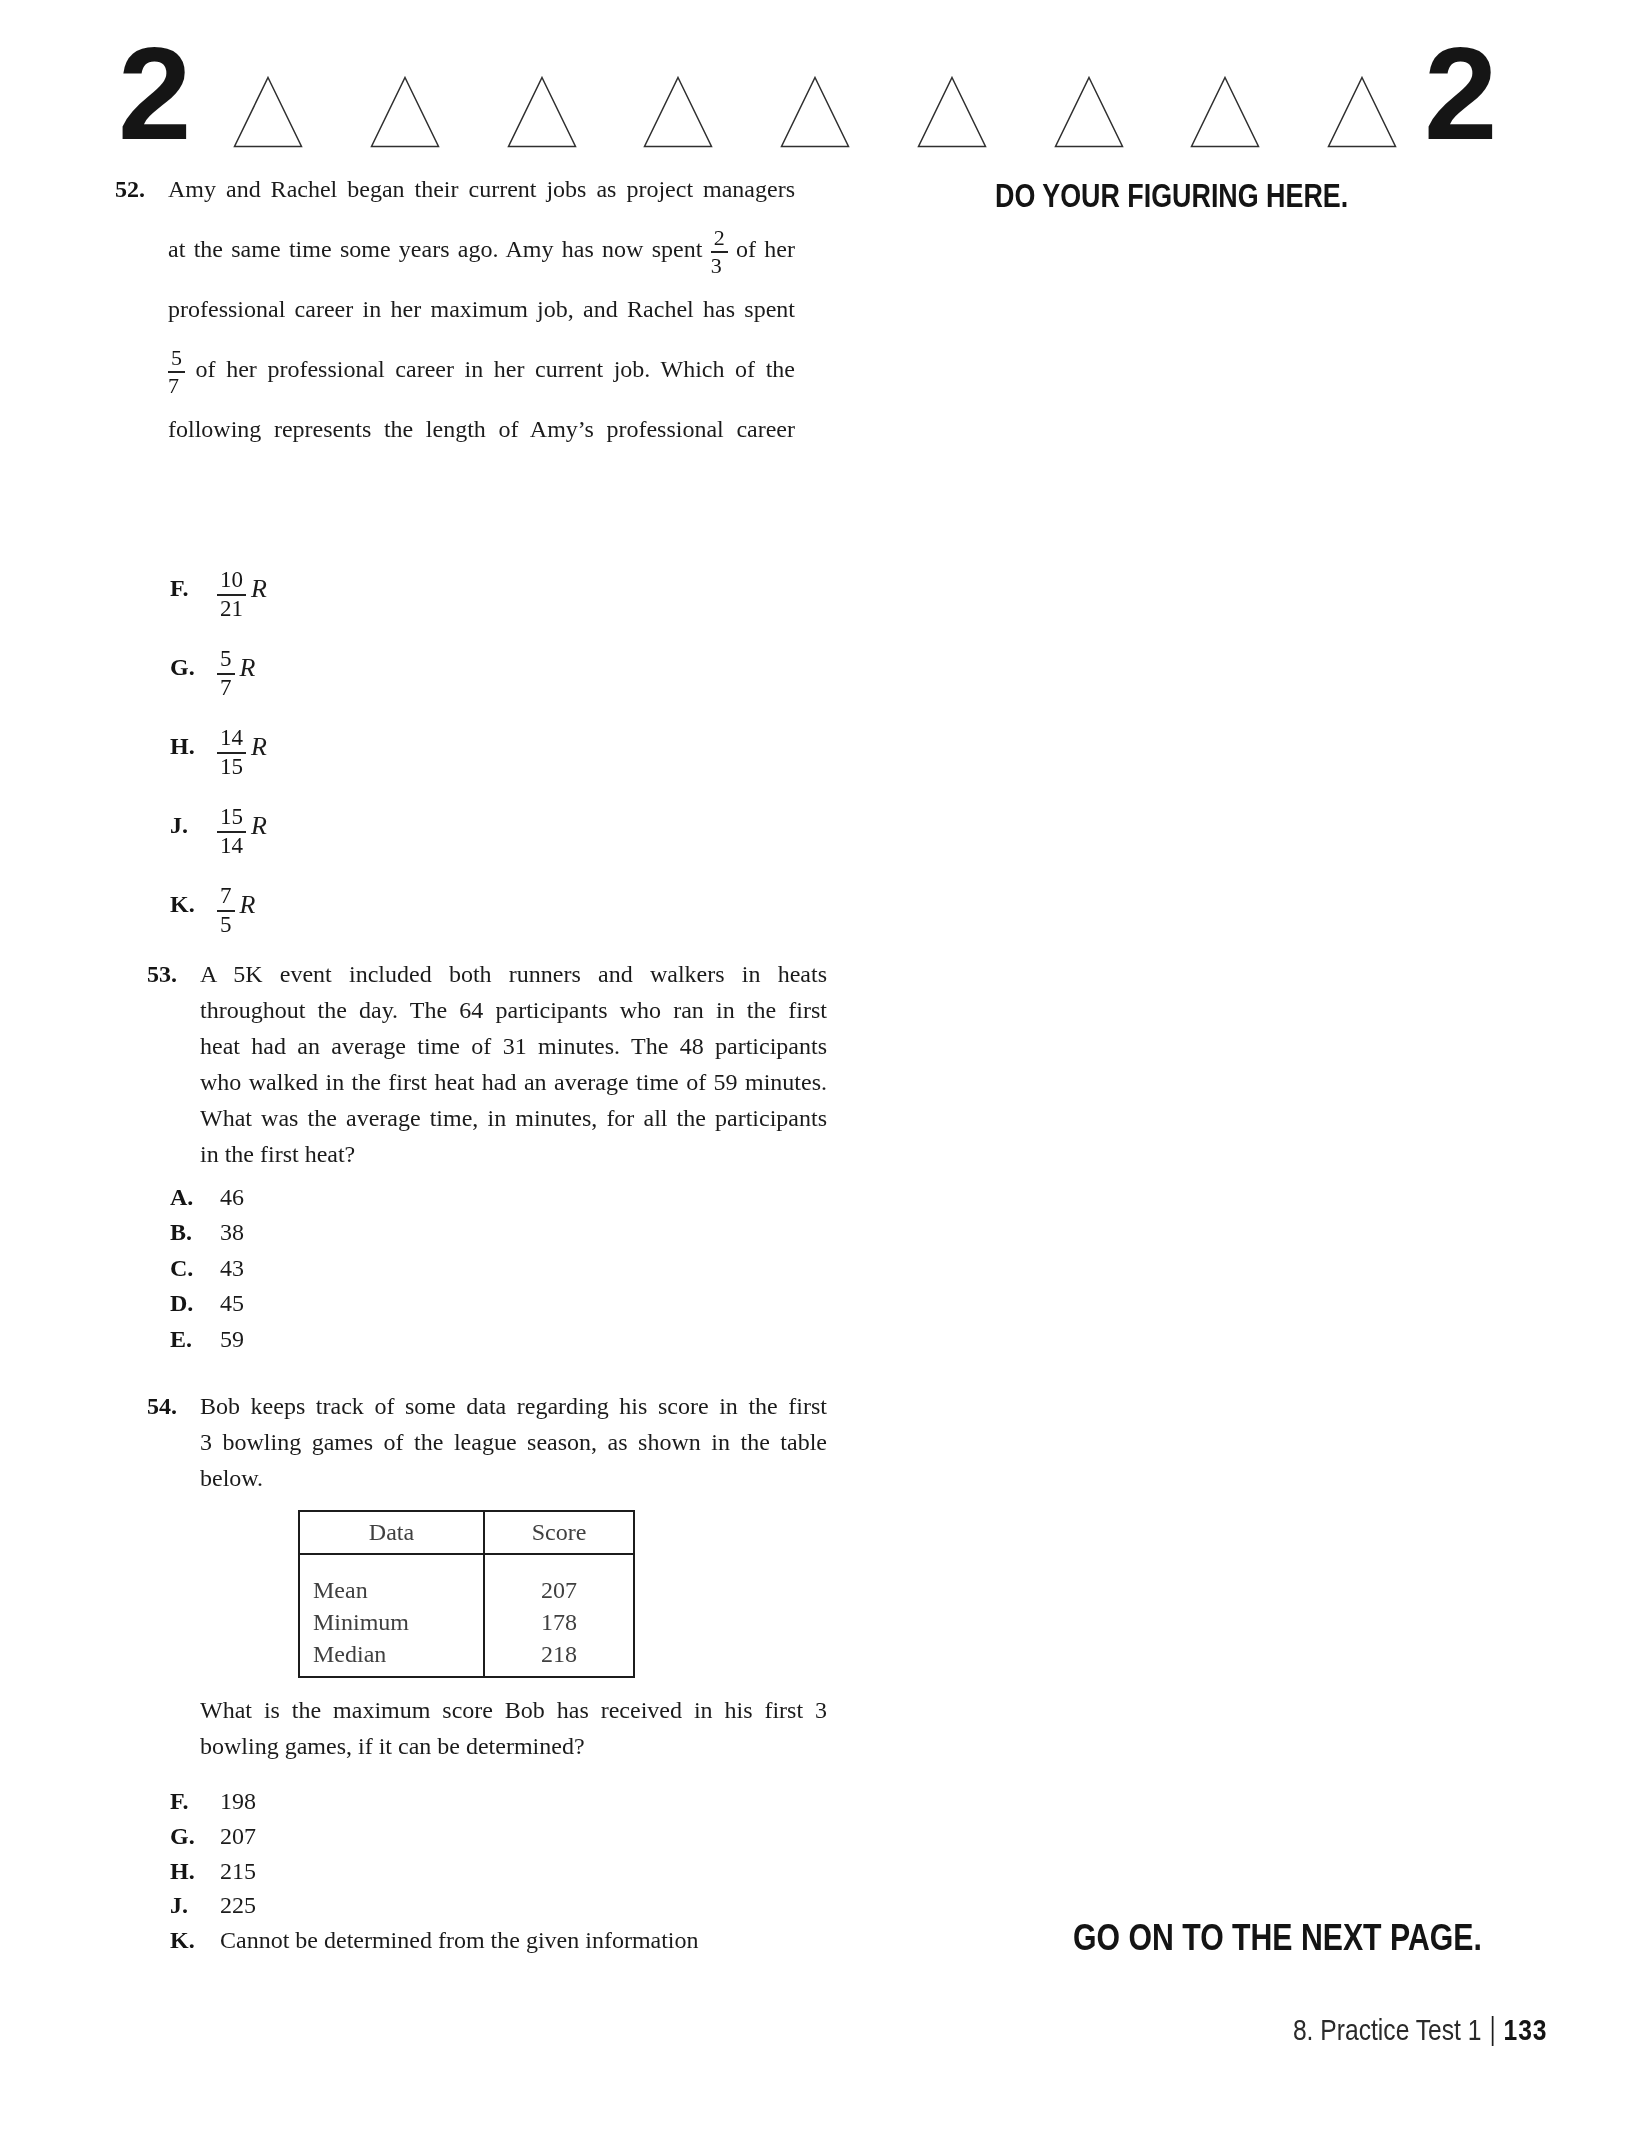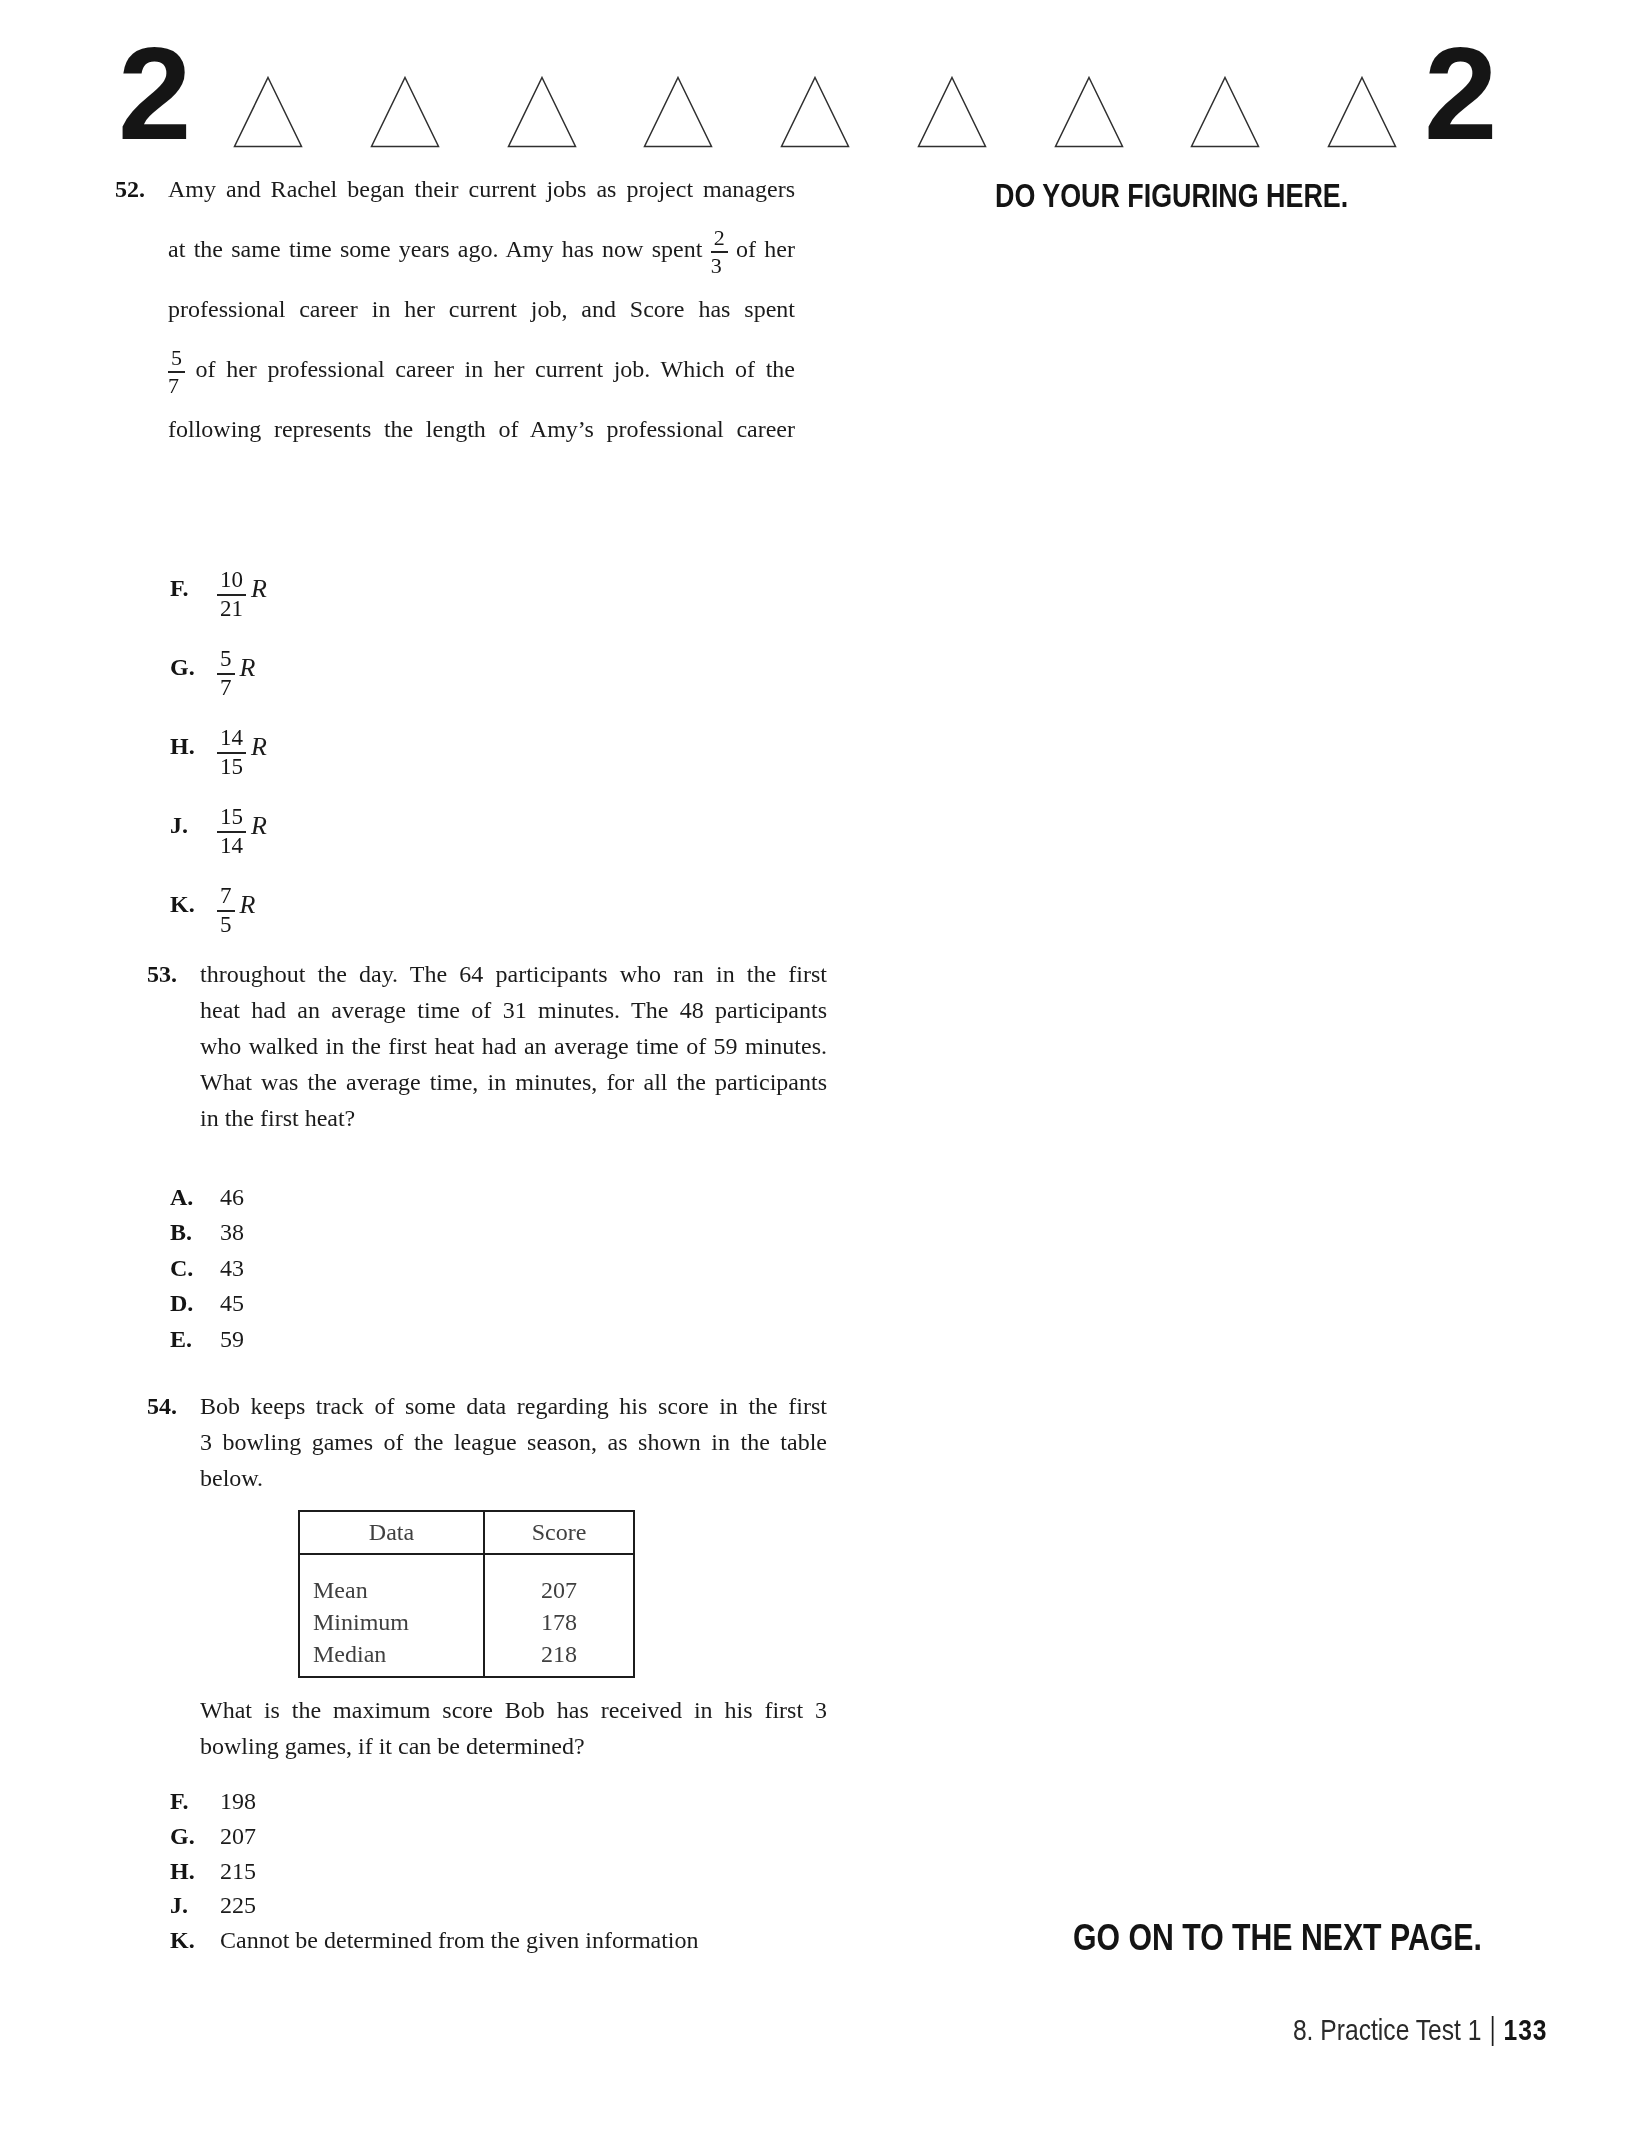--- a/index.html
+++ b/index.html
@@ -126,21 +126,21 @@
   <div class="figuring">DO YOUR FIGURING HERE.</div>
 
   <span class="qnum lh60" style="top:159px">52.</span>
   <div class="qbody lh60" style="top:159px">
     <div class="jline"><span>Amy and Rachel began their current jobs as project managers</span></div>
     <div class="jline">
       <span>at the same time some years ago. Amy has now spent</span>
       <span class="frac"><span class="num">2</span><span class="den">3</span></span>
       <span>of her</span>
     </div>
-    <div class="jline"><span>professional career in her current job, and Score has spent</span></div>
+    <div class="jline"><span>professional career in her maximum job, and Rachel has spent</span></div>
     <div class="jline">
       <span class="frac"><span class="num">5</span><span class="den">7</span></span>
       <span>of her professional career in her current job. Which of the</span>
     </div>
     <div class="jline"><span>following represents the length of Amy’s professional career</span></div>
   </div>
 
   <div class="choices-frac">
     <div class="choice">
       <span class="clabel">F.</span>
@@ -179,20 +179,21 @@
       <span class="frac big">
           <span class="num">7</span>
           <span class="den">5</span>
         </span>
       <i class="var">R</i>
     </div>
   </div>
 
   <span class="qnum lh36" style="top:956px">53.</span>
   <div class="qbody lh36" style="top:956px">
+    <div class="jline">A 5K event included both runners and walkers in heats</div>
     <div class="jline">throughout the day. The 64 participants who ran in the first</div>
     <div class="jline">heat had an average time of 31 minutes. The 48 participants</div>
     <div class="jline">who walked in the first heat had an average time of 59 minutes.</div>
     <div class="jline">What was the average time, in minutes, for all the participants</div>
     <div class="jline last">in the first heat?</div>
   </div>
 
   <div class="choices lh354" style="top:1180px">
     <div class="choice-row"><span class="clabel">A.</span><span>46</span></div>
     <div class="choice-row"><span class="clabel">B.</span><span>38</span></div>

